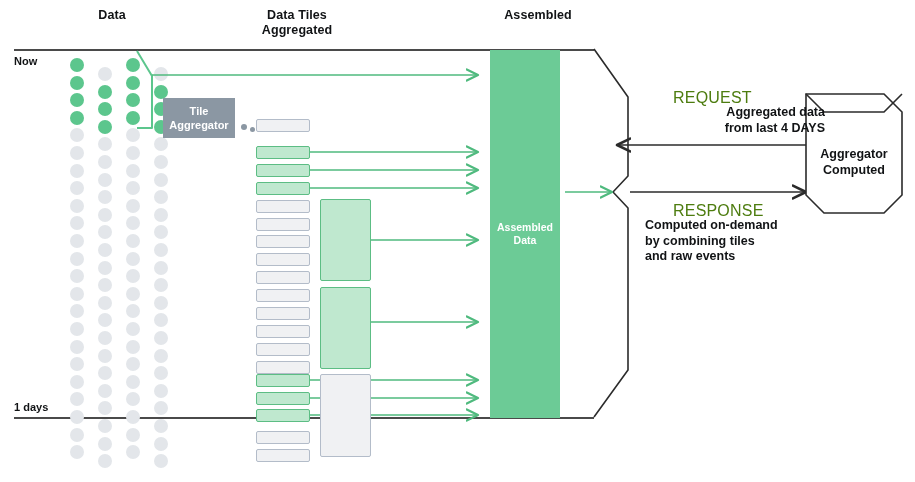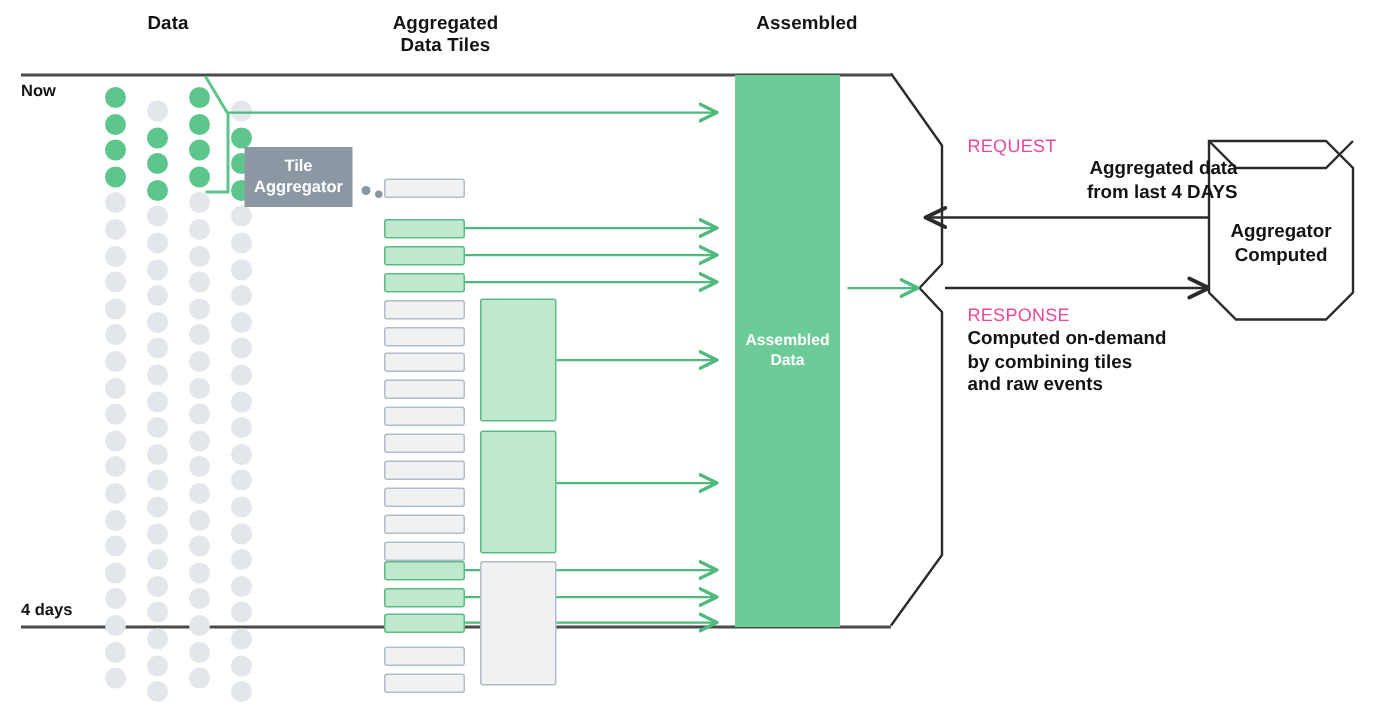--- a/index.html
+++ b/index.html
@@ -29,50 +29,50 @@
   .tile-bigGreen{background:#bfe8cf;border:1.6px solid #5cbd84;border-radius:2px;}
   .tile-bigGray{background:#f0f1f3;border:1.6px solid #b3bcc9;border-radius:2px;}
   .minidot{position:absolute;border-radius:50%;background:#8b97a3;}
   .assembled{
     position:absolute;background:#6ccb96;display:flex;align-items:center;
     justify-content:center;text-align:center;color:#ffffff;font-weight:bold;
     font-size:10.5px;line-height:13px;
   }
   .svgoverlay{position:absolute;left:0;top:0;width:915px;height:482px;}
   .side-note{position:absolute;font-size:12px;line-height:15px;}
-  .side-note .kicker{color:#ec4899;font-weight:normal;letter-spacing:.2px;font-size:12px;}
+  .side-note .kicker{color:#4d7c0f;font-weight:normal;letter-spacing:.2px;font-size:16px;margin-left:28px;}
   .side-note .body{color:#111315;font-weight:bold;font-size:12.5px;line-height:15.5px;}
   .svc-label{
     position:absolute;text-align:center;font-weight:bold;font-size:12.5px;
     line-height:16px;color:#111315;
   }
 </style>
 </head>
 <body>
 
 <div id="stage">
 
   <div class="col-title" style="left:52px;top:8px;width:120px;">
     <div>Data</div>
   </div>
 
   <div class="col-title" style="left:217px;top:8px;width:160px;">
+    <div>Data Tiles</div>
     <div>Aggregated</div>
-    <div>Data Tiles</div>
   </div>
 
   <div class="col-title" style="left:438px;top:8px;width:200px;">
     <div>Assembled</div>
   </div>
 
   <div class="hline" style="left:14px;top:49px;width:580px;"></div>
   <div class="axis-label" style="left:14px;top:55px;">Now</div>
 
   <div class="hline" style="left:14px;top:417px;width:580px;"></div>
-  <div class="axis-label" style="left:14px;top:401px;">4 days</div>
+  <div class="axis-label" style="left:14px;top:401px;">1 days</div>
 
   <div id="dotfield">
       <div class="dot" style="left: 70px; top: 58px; width: 14px; height: 14px; background: rgb(92, 198, 141);"></div>
       <div class="dot" style="left: 98px; top: 67px; width: 14px; height: 14px; background: rgb(227, 230, 234);"></div>
       <div class="dot" style="left: 126px; top: 58px; width: 14px; height: 14px; background: rgb(92, 198, 141);"></div>
       <div class="dot" style="left: 154px; top: 67px; width: 14px; height: 14px; background: rgb(227, 230, 234);"></div>
       <div class="dot" style="left: 70px; top: 75.6px; width: 14px; height: 14px; background: rgb(92, 198, 141);"></div>
       <div class="dot" style="left: 98px; top: 84.6px; width: 14px; height: 14px; background: rgb(92, 198, 141);"></div>
       <div class="dot" style="left: 126px; top: 75.6px; width: 14px; height: 14px; background: rgb(92, 198, 141);"></div>
       <div class="dot" style="left: 154px; top: 84.6px; width: 14px; height: 14px; background: rgb(92, 198, 141);"></div>

